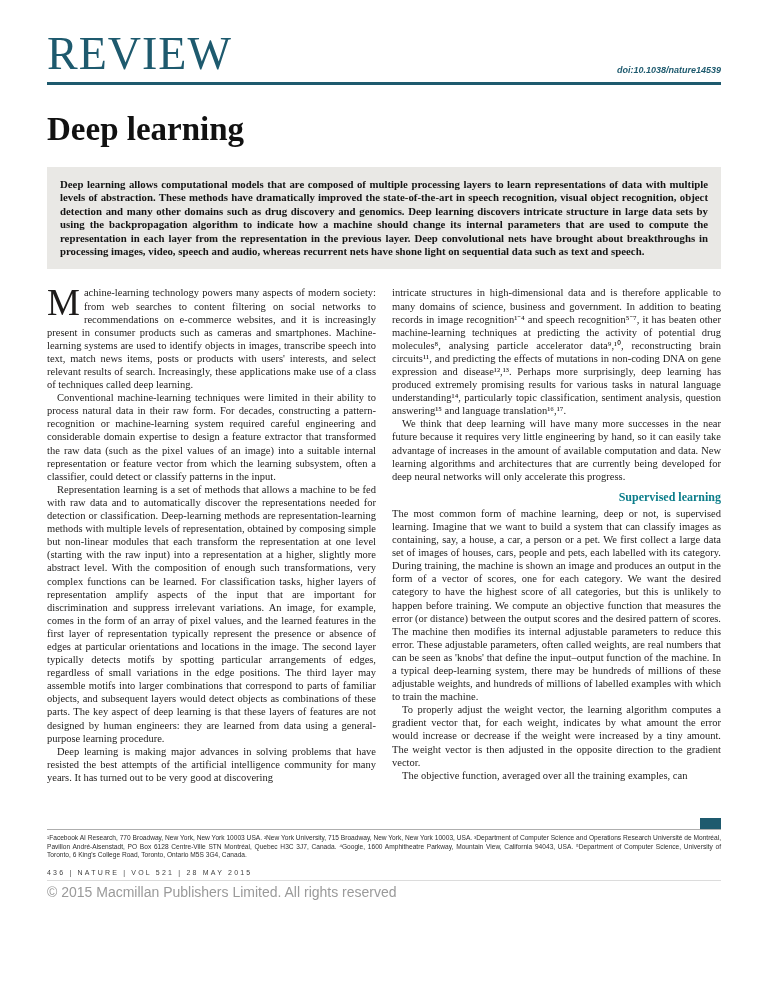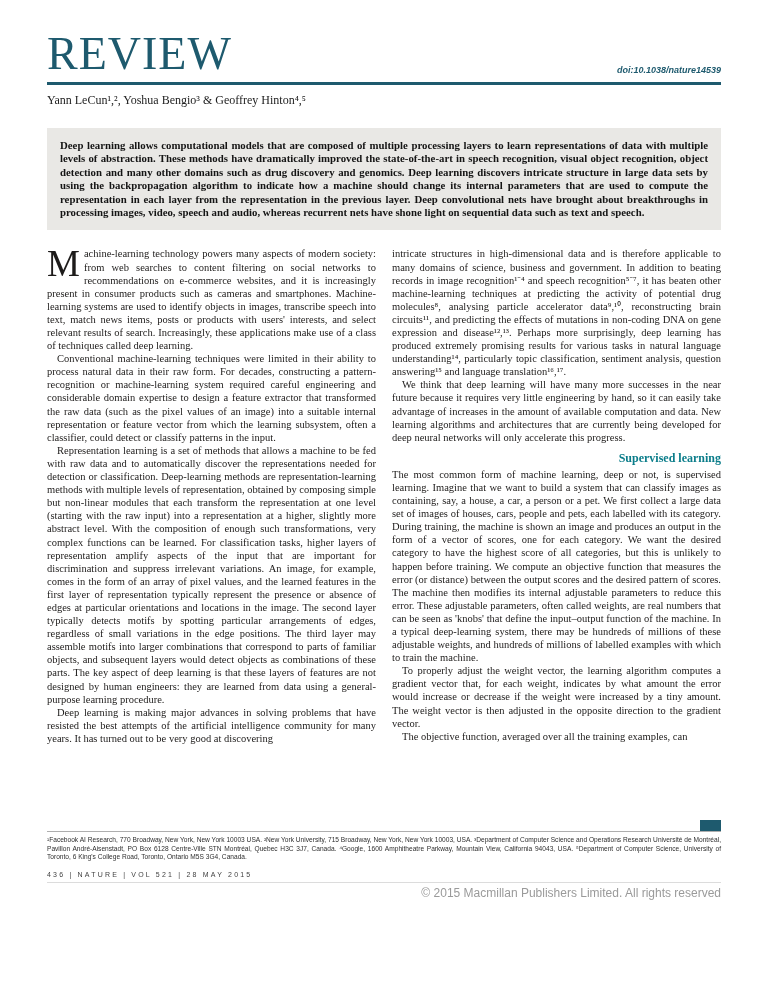--- a/index.html
+++ b/index.html
@@ -70,38 +70,38 @@
   
   .footer-row{
     margin-top:9px;display:flex;justify-content:flex-start;align-items:center;
   }
   .page-info{
     font-family:"Liberation Sans",sans-serif;font-size:7px;letter-spacing:2.2px;
     color:#3f3f3f;
   }
   .copyright{
     margin-top:4px;border-top:1px solid #dcdcdc;padding-top:3px;
-    font-family:"Liberation Sans",sans-serif;font-size:12px;color:#9a9a9a;
-    text-align:right;
+    font-family:"Liberation Sans",sans-serif;font-size:14px;color:#9a9a9a;
+    text-align:left;
   }
 </style>
 </head>
 <body>
 
 <div class="page">
 
   <header class="masthead">
     <div class="masthead-row">
       <h1 class="kicker">REVIEW</h1>
       <div class="doi">doi:10.1038/nature14539</div>
     </div>
     <div class="masthead-rule"></div>
   </header>
 
-  <div class="authors">Yann LeCun¹,², Yoshua Bengio³ &amp; Geoffrey Hinton⁴,⁵</div>
+  <h2 class="title">Deep learning</h2>
 
   <div class="abstract">Deep learning allows computational models that are composed of multiple processing layers to learn representations of data with multiple levels of abstraction. These methods have dramatically improved the state-of-the-art in speech recognition, visual object recognition, object detection and many other domains such as drug discovery and genomics. Deep learning discovers intricate structure in large data sets by using the backpropagation algorithm to indicate how a machine should change its internal parameters that are used to compute the representation in each layer from the representation in the previous layer. Deep convolutional nets have brought about breakthroughs in processing images, video, speech and audio, whereas recurrent nets have shone light on sequential data such as text and speech.</div>
 
   <div class="columns">
     <div class="col">
       <p><span class="dropcap">M</span><span>achine-learning technology powers many aspects of modern society: from web searches to content filtering on social networks to recommendations on e-commerce websites, and it is increasingly present in consumer products such as cameras and smartphones. Machine-learning systems are used to identify objects in images, transcribe speech into text, match news items, posts or products with users' interests, and select relevant results of search. Increasingly, these applications make use of a class of techniques called deep learning.</span></p>
       <p class="indent">Conventional machine-learning techniques were limited in their ability to process natural data in their raw form. For decades, constructing a pattern-recognition or machine-learning system required careful engineering and considerable domain expertise to design a feature extractor that transformed the raw data (such as the pixel values of an image) into a suitable internal representation or feature vector from which the learning subsystem, often a classifier, could detect or classify patterns in the input.</p>
       <p class="indent">Representation learning is a set of methods that allows a machine to be fed with raw data and to automatically discover the representations needed for detection or classification. Deep-learning methods are representation-learning methods with multiple levels of representation, obtained by composing simple but non-linear modules that each transform the representation at one level (starting with the raw input) into a representation at a higher, slightly more abstract level. With the composition of enough such transformations, very complex functions can be learned. For classification tasks, higher layers of representation amplify aspects of the input that are important for discrimination and suppress irrelevant variations. An image, for example, comes in the form of an array of pixel values, and the learned features in the first layer of representation typically represent the presence or absence of edges at particular orientations and locations in the image. The second layer typically detects motifs by spotting particular arrangements of edges, regardless of small variations in the edge positions. The third layer may assemble motifs into larger combinations that correspond to parts of familiar objects, and subsequent layers would detect objects as combinations of these parts. The key aspect of deep learning is that these layers of features are not designed by human engineers: they are learned from data using a general-purpose learning procedure.</p>
       <p class="indent">Deep learning is making major advances in solving problems that have resisted the best attempts of the artificial intelligence community for many years. It has turned out to be very good at discovering</p>
     </div>

